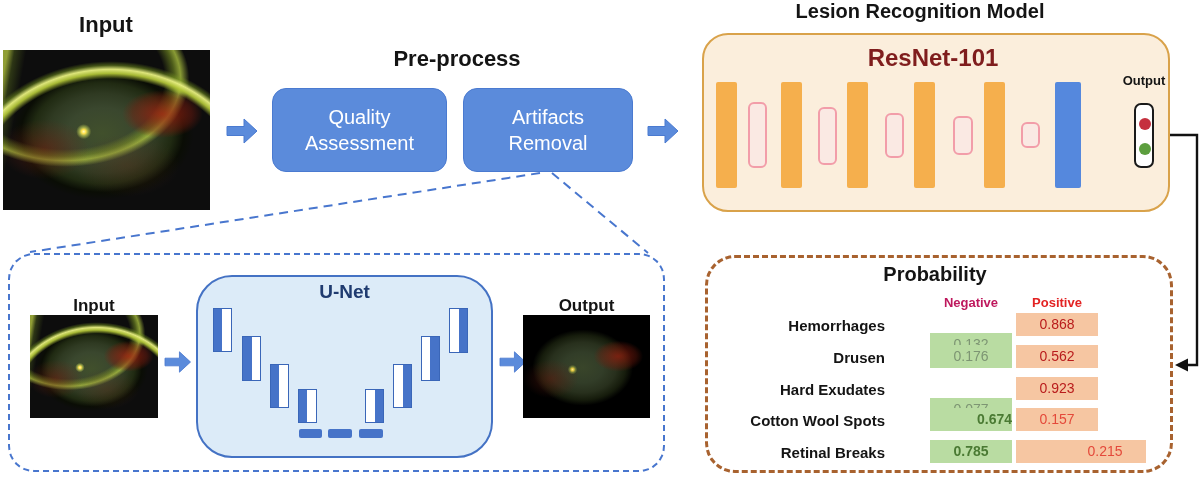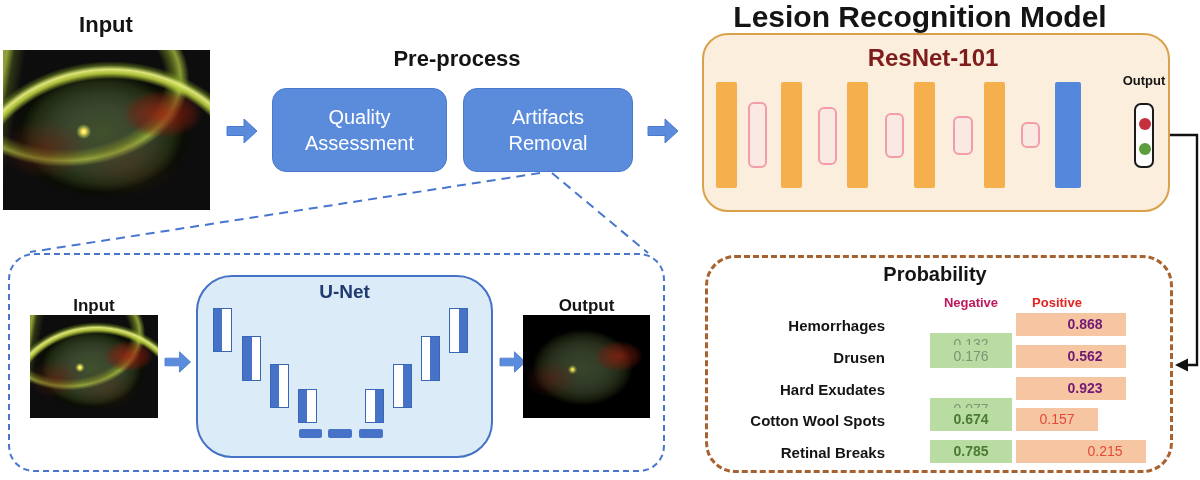--- a/index.html
+++ b/index.html
@@ -40,21 +40,21 @@
          background:linear-gradient(90deg,#ffffff 50%,#4673C8 50%);}
   .udash{position:absolute;height:9px;background:#4673C8;border-radius:2px;}
 
   
   .rowlbl{position:absolute;left:705px;width:180px;text-align:right;font-weight:bold;
           font-size:15px;color:#141414;}
   .cell{position:absolute;width:82px;height:23px;text-align:center;line-height:23px;font-size:14px;}
   .gcell{background:#B9DCA2;}
   .ocell{background:#F6C6A2;}
   .gv{color:#7D9573;}    .gvb{color:#4A7A33;font-weight:bold;}
-  .rv{color:#E4493A;}    .rvb{color:#701a75;font-weight:bold;padding-left:28px;}
+  .rv{color:#E4493A;}    .rvb{color:#b91c1c;font-weight:normal;}
   .hneg{color:#be185d;}  .hpos{color:#E32222;}
 
   
   .fundus{position:absolute;background-color:#0d0d0d;
     background-image:
       radial-gradient(circle at 39% 51%, #fffbc0 0%, #ffe14e 1.4%, rgba(215,225,90,.6) 2.8%, rgba(120,140,40,0) 5%),
       radial-gradient(ellipse 26% 20% at 77% 40%, rgba(165,35,18,.8), rgba(130,28,14,.4) 55%, rgba(0,0,0,0) 75%),
       radial-gradient(ellipse 30% 26% at 20% 62%, rgba(115,35,20,.55), rgba(0,0,0,0) 72%),
       radial-gradient(ellipse 36% 28% at 60% 72%, rgba(95,50,30,.35), rgba(0,0,0,0) 70%),
       radial-gradient(ellipse 75% 85% at 52% 92%, rgba(0,0,0,0) 87%, rgba(184,204,58,.9) 91%, rgba(232,240,128,.95) 94%, rgba(122,154,32,.5) 97%, rgba(0,0,0,0) 100%),
@@ -121,21 +121,21 @@
     </g>
   </svg>
 
   <div class="lbl t22" style="left:6px;top:12px;width:200px;">Input</div>
   <div class="fundus" style="left:3px;top:50px;width:207px;height:160px;"></div>
 
   <div class="lbl t22" style="left:357px;top:46px;width:200px;">Pre-process</div>
   <div class="bluebox" style="left:463px;top:88px;width:170px;height:84px;">Artifacts Removal</div>
   <div class="bluebox" style="left:272px;top:88px;width:175px;height:84px;">Quality Assessment</div>
 
-  <div class="lbl t22" style="left:720px;top:0px;width:400px;font-size:30px;">Lesion Recognition Model</div>
+  <div class="lbl t22" style="left:720px;top:0px;width:400px;font-size:20px;">Lesion Recognition Model</div>
   <div class="panel-peach" style="left:702px;top:33px;width:468px;height:179px;"></div>
   <div class="lbl resnet-title" style="left:763px;top:44px;width:340px;">ResNet-101</div>
 
   <div class="obar" style="left:716px;top:82px;width:21px;height:106px;"></div>
   <div class="obar" style="left:781px;top:82px;width:21px;height:106px;"></div>
   <div class="obar" style="left:847px;top:82px;width:21px;height:106px;"></div>
   <div class="obar" style="left:914px;top:82px;width:21px;height:106px;"></div>
   <div class="obar" style="left:984px;top:82px;width:21px;height:106px;"></div>
   <div class="pinkb" style="left:748px;top:102px;width:19px;height:66px;"></div>
   <div class="pinkb" style="left:818px;top:107px;width:19px;height:58px;"></div>
@@ -187,20 +187,20 @@
 
   <div class="rowlbl" style="top:349px;">Drusen</div>
   <div class="cell gcell gv" style="left:930px;top:345px;">0.176</div>
   <div class="cell ocell rvb" style="left:1016px;top:345px;">0.562</div>
 
   <div class="rowlbl" style="top:381px;">Hard Exudates</div>
   <div class="cell gcell gv" style="left:930px;top:398px;">0.077</div>
   <div class="cell ocell rvb" style="left:1016px;top:377px;">0.923</div>
 
   <div class="rowlbl" style="top:412px;">Cotton Wool Spots</div>
-  <div class="cell gcell gvb" style="left:930px;top:408px;">0.674</div>
+  <div class="cell gcell gvb" style="left:930px;top:408px;text-align:right;">0.674</div>
   <div class="cell ocell rv" style="left:1016px;top:408px;">0.157</div>
 
   <div class="rowlbl" style="top:444px;">Retinal Breaks</div>
   <div class="cell gcell gvb" style="left:930px;top:440px;">0.785</div>
   <div class="cell ocell rv" style="left:1016px;top:440px;padding-left:48px;">0.215</div>
 
 </div>
 
 </body></html>

